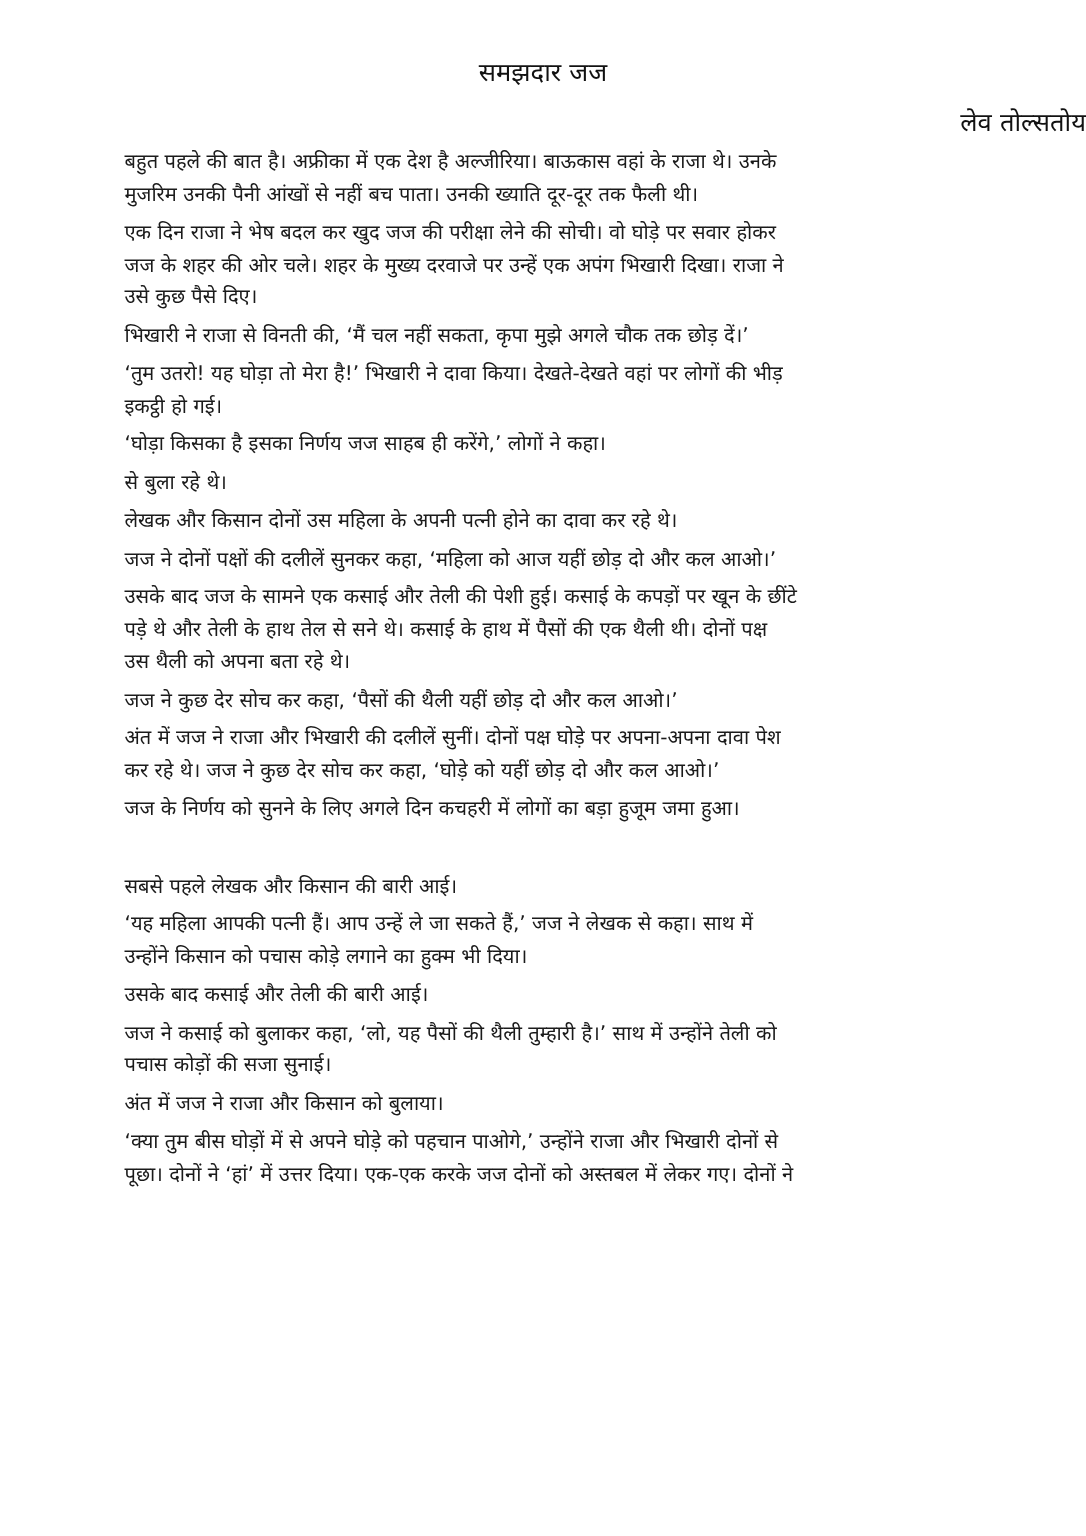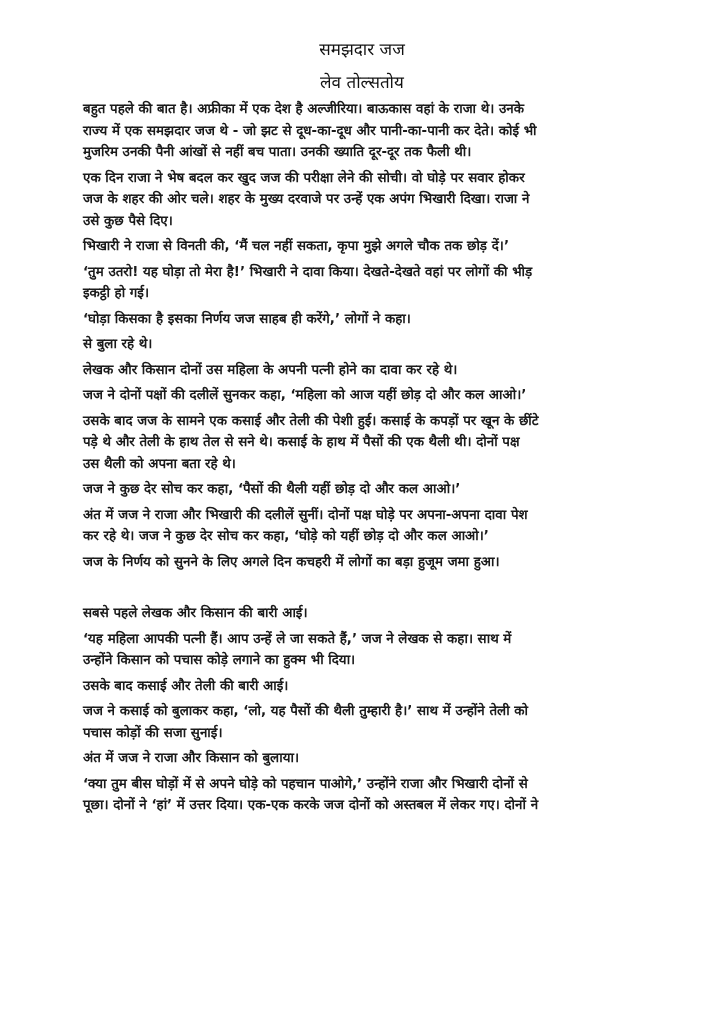--- a/index.html
+++ b/index.html
@@ -26,50 +26,48 @@
   .title {
     position: absolute;
     left: 0;
     width: 724px;
     text-align: center;
     font-size: 17px;
     line-height: 22px;
     color: #111;
   }
   .title.t1 { top: 38px; }
-  .title.t2 { top: 71px; }
+  .title.t2 { top: 71px; text-align: right; }
   .body {
     position: absolute;
     left: 83px;
     top: 98px;
     width: 560px;
   }
   .para {
     font-size: 13.4px;
     line-height: 21.5px;
     margin: 0 0 4px 0;
     color: #1a1a1a;
     white-space: nowrap;
-    font-weight: bold;
   }
   .para .ln { display: block; }
   .gap { height: 26px; }
 </style>
 </head>
 <body>
 
 <div class="page">
   <div class="title t1">समझदार जज</div>
   <div class="title t2">लेव तोल्सतोय</div>
 
   <div class="body">
     <div id="part1">
         <p class="para">
           <span class="ln">बहुत पहले की बात है। अफ्रीका में एक देश है अल्जीरिया। बाऊकास वहां के राजा थे। उनके</span>
-          <span class="ln">राज्य में एक समझदार जज थे - जो झट से दूध-का-दूध और पानी-का-पानी कर देते। कोई भी</span>
           <span class="ln">मुजरिम उनकी पैनी आंखों से नहीं बच पाता। उनकी ख्याति दूर-दूर तक फैली थी।</span>
         </p>
         <p class="para">
           <span class="ln">एक दिन राजा ने भेष बदल कर खुद जज की परीक्षा लेने की सोची। वो घोड़े पर सवार होकर</span>
           <span class="ln">जज के शहर की ओर चले। शहर के मुख्य दरवाजे पर उन्हें एक अपंग भिखारी दिखा। राजा ने</span>
           <span class="ln">उसे कुछ पैसे दिए।</span>
         </p>
         <p class="para">
           <span class="ln">भिखारी ने राजा से विनती की, ‘मैं चल नहीं सकता, कृपा मुझे अगले चौक तक छोड़ दें।’</span>
         </p>

